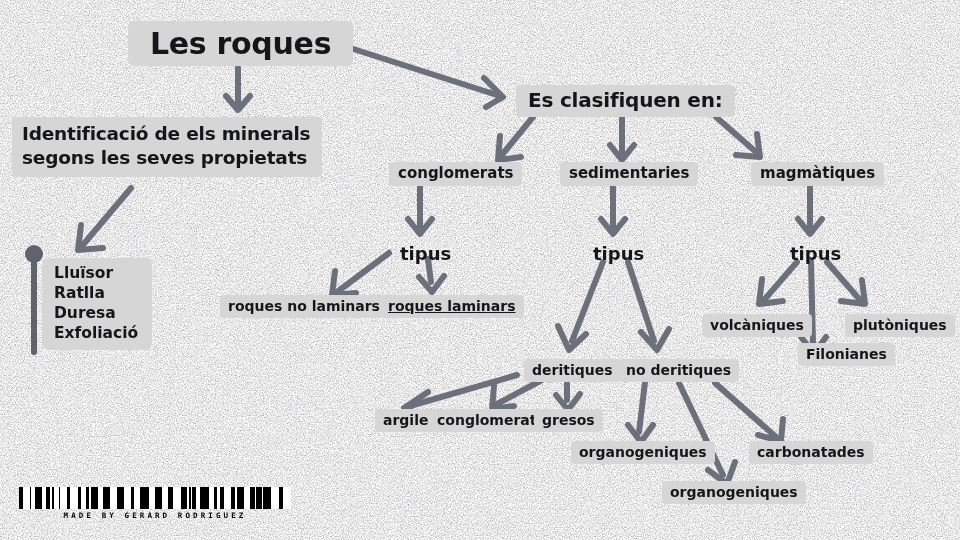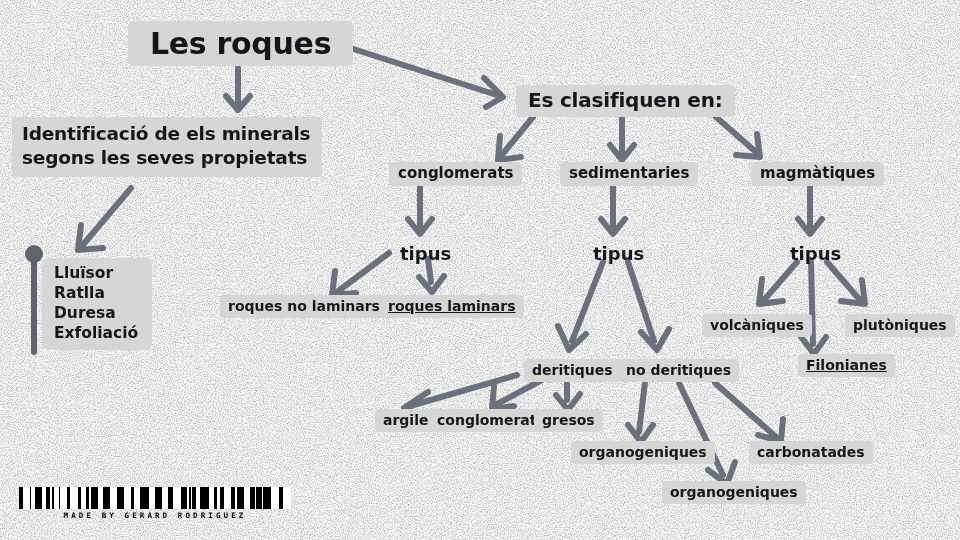--- a/index.html
+++ b/index.html
@@ -334,21 +334,21 @@
   </div>
 
   <div class="node lvl2" style="left:749px; top:441px;">
     <span>carbonatades</span>
   </div>
 
   <div class="node lvl2" style="left:702px; top:314px;">
     <span>volcàniques</span>
   </div>
 
-  <div class="node lvl2" style="left:798px; top:354px;text-decoration:underline;">
+  <div class="node lvl2" style="left:798px; top:343px;">
     <span>Filonianes</span>
   </div>
 
   <div class="node lvl2" style="left:845px; top:314px;">
     <span>plutòniques</span>
   </div>
 
   <div id="barcode-wrap" style="left:19px; top:487px; width:272px;">
     <div id="barcode">
         <i style="width: 1.36364%;"></i>

